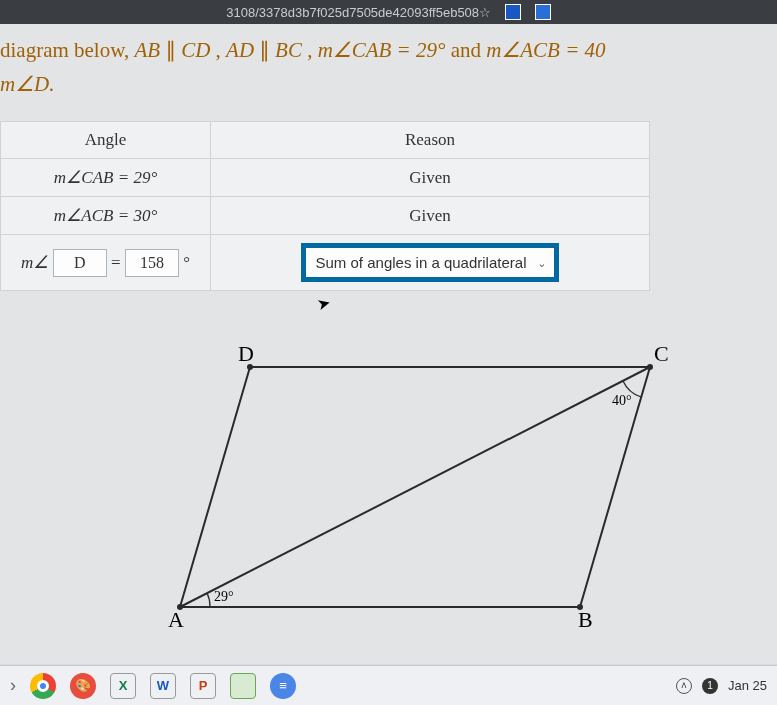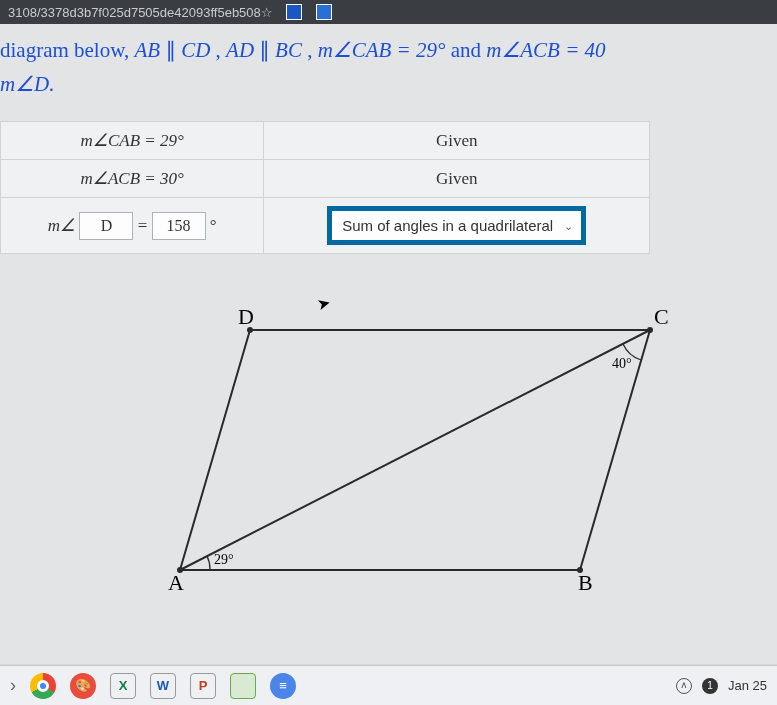--- a/index.html
+++ b/index.html
@@ -13,32 +13,32 @@
   }
   .addr-bar {
     background: #3a3d42;
     color: #c9cbd0;
     font-family: -apple-system, sans-serif;
     font-size: 13px;
     padding: 4px 8px;
     height: 24px;
     display: flex;
     align-items: center;
-    justify-content: flex-start;
+    justify-content: center;
   }
   .addr-right { display: flex; gap: 14px; align-items: center; }
   .content {
     background: #e3e4e6;
     padding: 10px 0 0 0;
     height: 640px;
     overflow: hidden;
   }
   .problem-text {
     font-size: 21px;
-    color: #1d4ed8;
+    color: #a16207;
     line-height: 1.6;
     padding: 0 4px 14px 0;
   }
   .expr { font-style: italic; font-family: 'Times New Roman', serif; }
   .table {
     width: 650px;
     margin: 6px 0 0 0;
     border-collapse: collapse;
   }
   .table td, .table th {
@@ -146,20 +146,24 @@
     <span class="expr">m∠CAB = 29°</span>
     <span> and </span>
     <span class="expr">m∠ACB = 40</span>
     <br>
     <span class="expr">m∠D.</span>
   </div>
 
   
   <table class="table">
     <tbody>
+        <tr>
+      <th class="angle-col">Angle</th>
+      <th>Reason</th>
+    </tr>
     <tr>
       <td class="expr">m∠CAB = 29°</td>
       <td>Given</td>
     </tr>
     <tr>
       <td class="expr">m∠ACB = 30°</td>
       <td>Given</td>
     </tr>
     <tr>
       <td>

